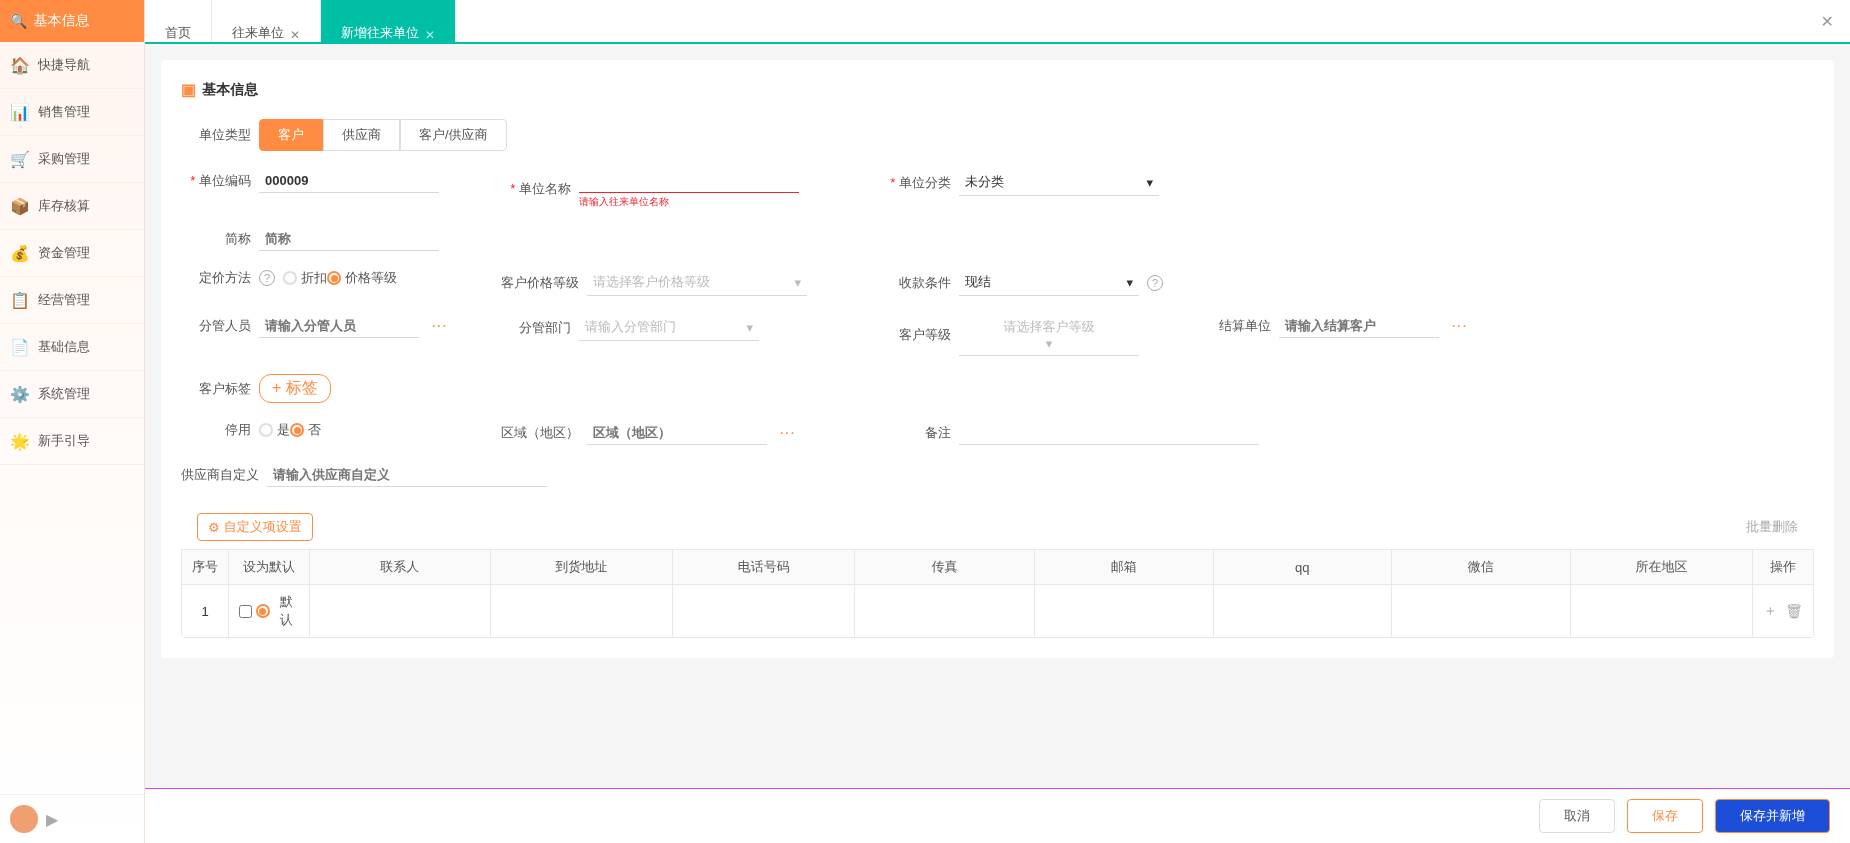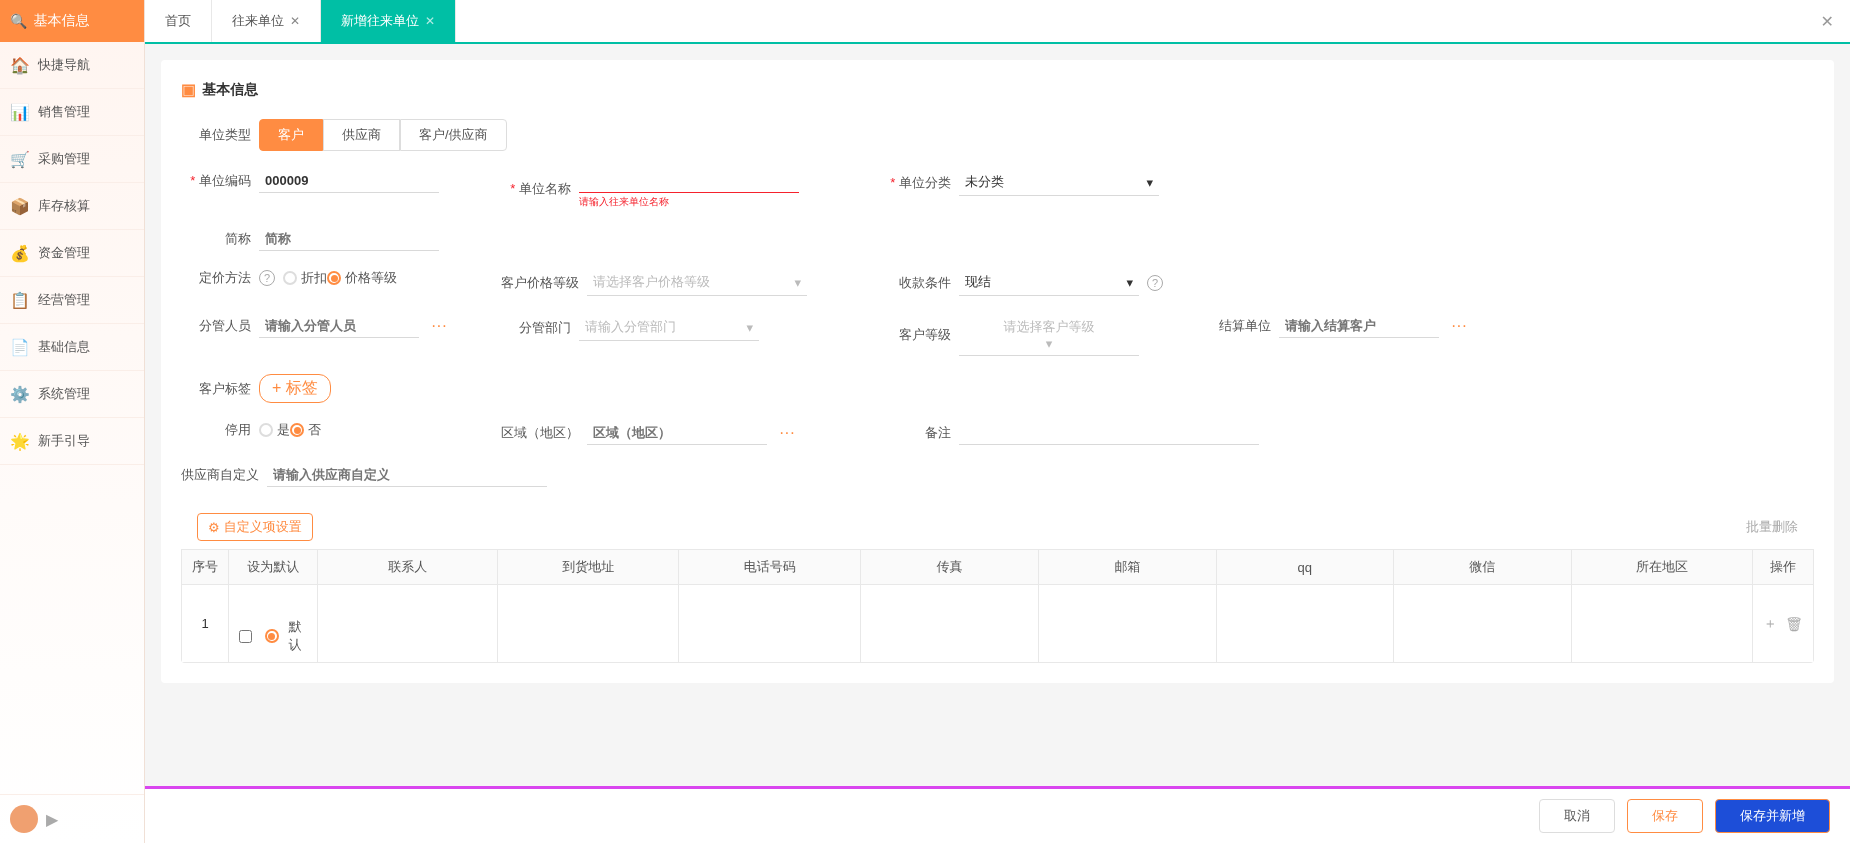--- a/index.html
+++ b/index.html
@@ -66,21 +66,21 @@
       background: #fff;
       border-bottom: 2px solid #00bfa5;
       display: flex;
       align-items: stretch;
       height: 44px;
       flex-shrink: 0;
     }
     .tab {
       padding: 0 20px;
       display: flex;
-      align-items: center;
+      align-items: flex-end;
       gap: 6px;
       cursor: pointer;
       color: #555;
       font-size: 13px;
       border-right: 1px solid #e8e8e8;
       white-space: nowrap;
     }
     .tab.active {
       background: #00bfa5;
       color: white;
@@ -325,21 +325,21 @@
     }
     .action-icon {
       color: #aaa;
       cursor: pointer;
       font-size: 14px;
     }
 
     
     .footer {
       background: white;
-      border-top: 3px solid #d946ef;
+      border-top: 1px solid #d946ef;
       padding: 10px 20px;
       display: flex;
       justify-content: flex-end;
       gap: 12px;
       flex-shrink: 0;
     }
     .btn {
       padding: 7px 24px;
       border-radius: 4px;
       font-size: 13px;
@@ -599,21 +599,21 @@
               <th>qq</th>
               <th>微信</th>
               <th>所在地区</th>
               <th>操作</th>
             </tr>
           </thead>
           <tbody>
             <tr>
               <td>1</td>
               <td>
-                <div style="display:flex;align-items:center;gap:13px;margin-top:25px;">
+                <div style="display:flex;align-items:center;gap:4px;">
                   <input type="checkbox" style="">
                   <label class="radio-item">
                     <div class="radio-circle checked"></div>
                     <span>默认</span>
                   </label>
                 </div>
               </td>
               <td><input type="text" style="border: none; outline: none; width: 100%; font-size: 13px;"></td>
               <td><input type="text" style="border: none; outline: none; width: 100%; font-size: 13px;"></td>
               <td><input type="text" style="border: none; outline: none; width: 100%; font-size: 13px;"></td>

